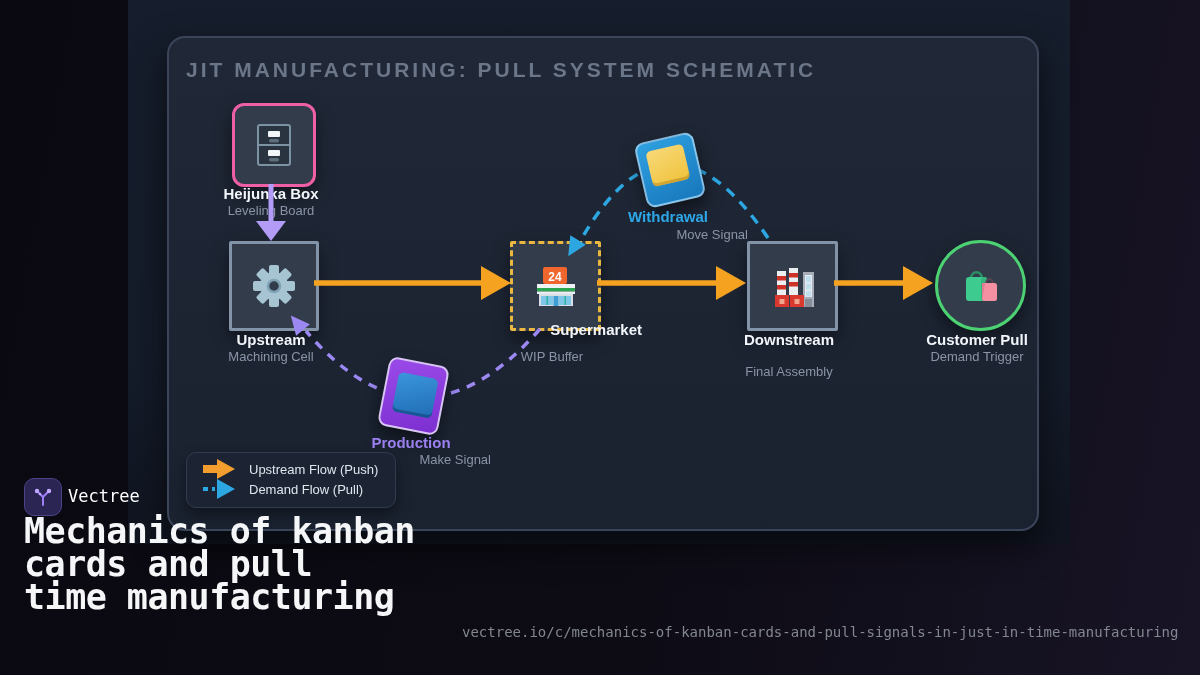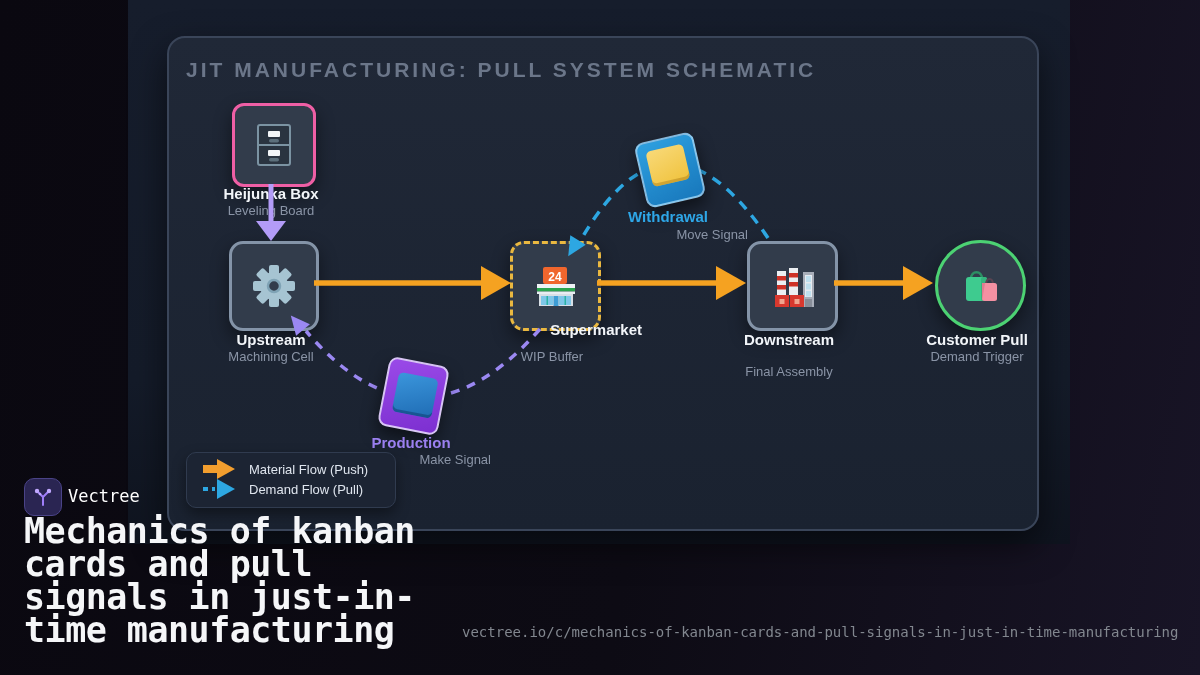--- a/index.html
+++ b/index.html
@@ -7,21 +7,21 @@
     background:linear-gradient(100deg,#0a0810 0%,#0d0b14 55%,#181426 100%);
     font-family:"Liberation Sans",sans-serif;}
   .canvas{position:absolute;left:128px;top:0;width:942px;height:544px;
     background:linear-gradient(180deg,#161d2c 0%,#141b29 70%,#0f141f 100%);}
   .panel{position:absolute;left:167px;top:36px;width:868px;height:491px;
     border:2px solid #3a4559;border-radius:18px;
     background:linear-gradient(180deg,#202837 0%,#1a2230 100%);
     box-shadow:0 14px 34px rgba(0,0,0,.55);}
   .panel-title{position:absolute;left:186px;top:58px;font-size:21px;font-weight:bold;
     letter-spacing:3px;color:#6b7689;}
-  .node-box{position:absolute;background:#323c4b;border-radius:14px;
+  .node-box{position:absolute;background:#323c4b;border-radius:2px;
     box-shadow:0 8px 18px rgba(0,0,0,.45);display:flex;align-items:center;justify-content:center;}
   .node-label{position:absolute;width:180px;text-align:center;font-size:15px;font-weight:bold;color:#f2f5f9;}
   .node-sub{position:absolute;width:180px;text-align:center;font-size:13px;color:#8a94a6;}
   .kanban-card{position:absolute;border-radius:9px;box-shadow:0 8px 16px rgba(0,0,0,.5);}
   .card-inner{position:absolute;border-radius:5px;}
   .card-label{position:absolute;width:160px;text-align:center;font-size:15px;font-weight:bold;}
   .card-sub{position:absolute;width:160px;text-align:right;font-size:13px;color:#8a94a6;}
   .legend{position:absolute;left:186px;top:452px;width:208px;height:54px;border-radius:10px;
     background:#1c2433;border:1.5px solid #303b4f;box-shadow:0 6px 14px rgba(0,0,0,.4);}
   .legend-text{position:absolute;left:62px;font-size:13px;color:#dfe5ee;}
@@ -179,36 +179,35 @@
   <div class="card-sub" style="left:331px;top:452px;">Make Signal</div>
 
   <div class="legend">
     <svg style="position:absolute;left:14px;top:3px;" width="40" height="26" viewBox="0 0 40 26">
       <polygon points="2,9 16,9 16,3 34,13 16,23 16,17 2,17" fill="#f29e2e"></polygon>
     </svg>
     <svg style="position:absolute;left:14px;top:23px;" width="40" height="26" viewBox="0 0 40 26">
       <line x1="2" y1="13" x2="14" y2="13" stroke="#2da7e2" stroke-width="4" stroke-dasharray="5 4"></line>
       <polygon points="16,3 34,13 16,23" fill="#2da7e2"></polygon>
     </svg>
-    <div class="legend-text" style="top:9px;">Material Flow (Push)</div>
+    <div class="legend-text" style="top:9px;">Upstream Flow (Push)</div>
     <div class="legend-text" style="top:29px;">Demand Flow (Pull)</div>
   </div>
 
   <div class="logo-badge">
     <svg width="22" height="22" viewBox="0 0 22 22">
       <path d="M11,19 L11,11 M11,11 L5,5 M11,11 L17,5" stroke="#9f7ef8" stroke-width="2" stroke-linecap="round" fill="none"></path>
       <circle cx="5" cy="5" r="2.2" fill="#c0a8ff"></circle>
       <circle cx="17" cy="5" r="2.2" fill="#c0a8ff"></circle>
       <circle cx="8" cy="8" r="1.3" fill="#c0a8ff"></circle>
     </svg>
   </div>
   <div class="brand-name">Vectree</div>
 
   <div class="headline">
     <div>Mechanics of kanban</div>
     <div>cards and pull</div>
-    <div>signals in just-in-</div>
     <div>time manufacturing</div>
   </div>
 
   <div class="url">vectree.io/c/mechanics-of-kanban-cards-and-pull-signals-in-just-in-time-manufacturing</div>
 
 </div>
 
 </body></html>

